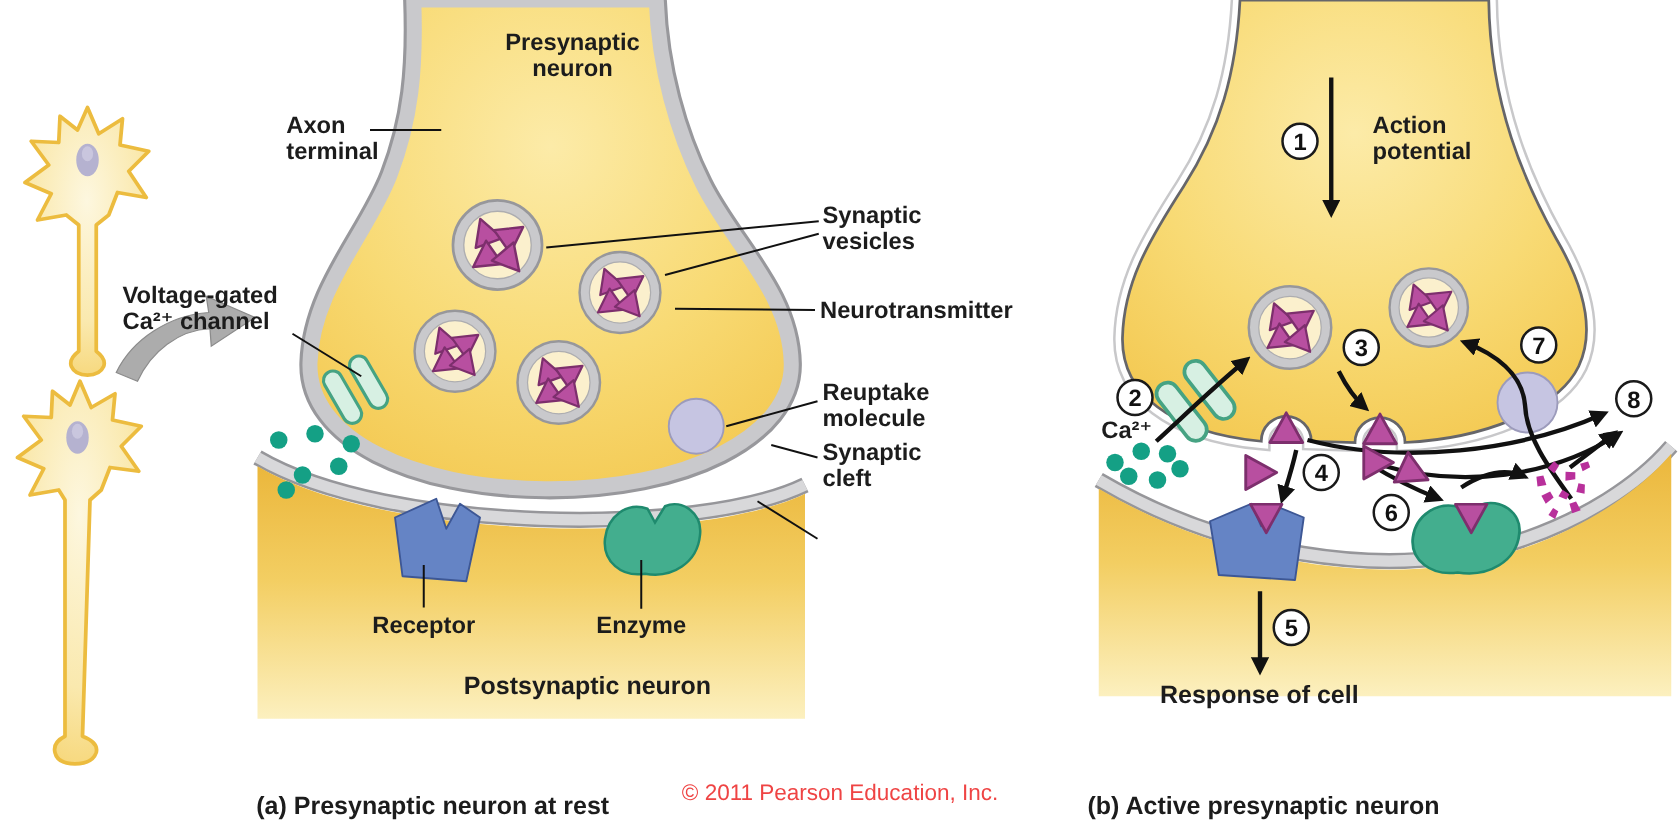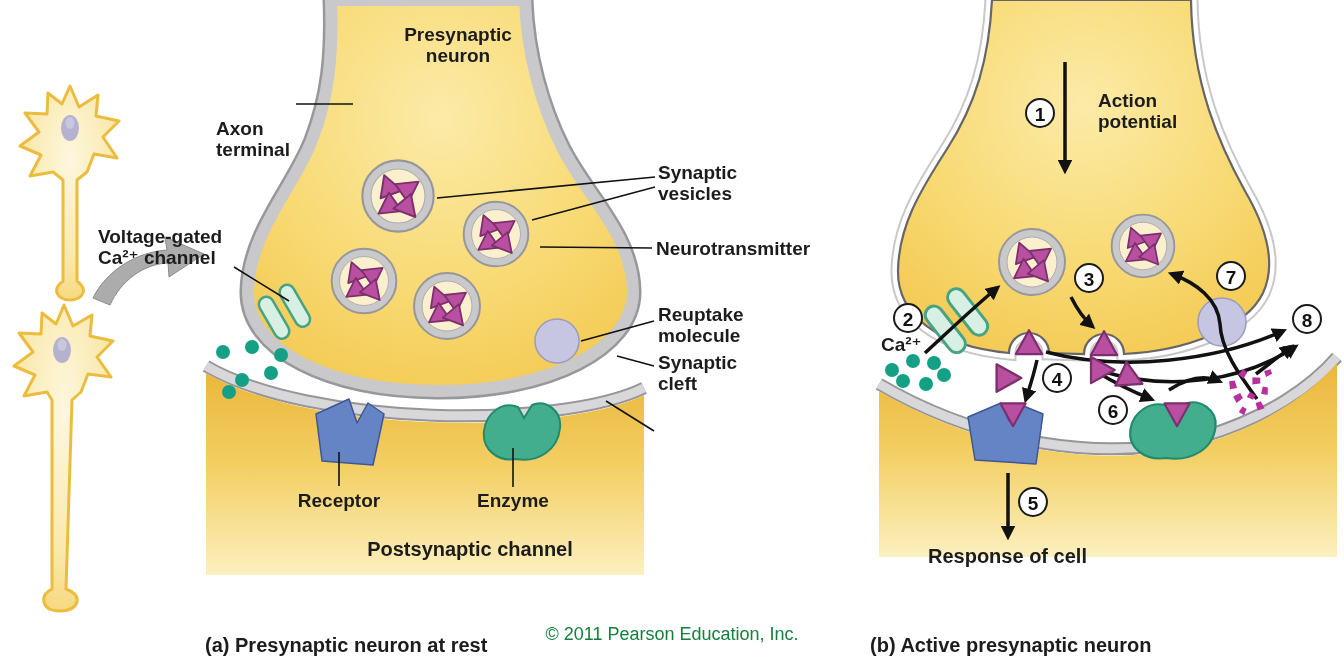--- a/index.html
+++ b/index.html
@@ -2,21 +2,21 @@
 <html><head>
 <meta charset="utf-8">
 <style>
   html,body{margin:0;padding:0;background:#fff;}
   #stage{position:relative;width:1344px;height:670px;background:#ffffff;overflow:hidden;
          font-family:"Liberation Sans","DejaVu Sans",sans-serif;}
   #stage svg{position:absolute;left:0;top:0;}
   .lbl{position:absolute;font-weight:700;font-size:19px;line-height:1.12;color:#1c1c1c;}
   .ctr{text-align:center;}
   .caption{position:absolute;font-weight:700;font-size:20px;color:#1c1c1c;margin-top:43px;}
-  .copyright{position:absolute;font-weight:400;font-size:18px;color:#15803d;text-align:center;}
+  .copyright{position:absolute;font-weight:400;font-size:18px;color:#ef4444;text-align:center;}
   .step{position:absolute;width:30px;height:30px;border:2.5px solid #1a1a1a;border-radius:50%;
         background:#fff;font-weight:700;font-size:19px;color:#111;text-align:center;
         line-height:29px;box-sizing:border-box;}
 </style>
 </head>
 <body>
 
 <div id="stage">
 
 <svg width="1344" height="670" viewBox="0 0 1344 670">
@@ -190,29 +190,29 @@
     <use href="#frag" transform="translate(1265,391) rotate(40) scale(1.3)"></use>
     <use href="#frag" transform="translate(1238,398) rotate(90) scale(1.4)"></use>
     <use href="#frag" transform="translate(1251,396) rotate(150) scale(1.2)"></use>
     <use href="#frag" transform="translate(1260,406) rotate(10) scale(1.4)"></use>
     <use href="#frag" transform="translate(1243,411) rotate(60) scale(1.2)"></use>
     <use href="#frag" transform="translate(1268,373) rotate(100) scale(1.2)"></use>
   </g>
 </svg>
 
 <div class="lbl ctr" style="left:379px;top:24px;width:158px;">Presynaptic neuron</div>
-<div class="lbl" style="left:216px;top:90px;width:92px;margin-top:28px;">Axon terminal</div>
+<div class="lbl" style="left:229px;top:90px;width:92px;">Axon terminal</div>
 <div class="lbl" style="left:98px;top:226px;width:142px;">Voltage-gated Ca²⁺ channel</div>
 <div class="lbl" style="left:656px;top:238px;width:190px;">Neurotransmitter</div>
 <div class="lbl" style="left:658px;top:162px;width:92px;">Synaptic vesicles</div>
 <div class="lbl" style="left:658px;top:352px;width:92px;">Synaptic cleft</div>
 <div class="lbl" style="left:658px;top:304px;width:98px;">Reuptake molecule</div>
 <div class="lbl ctr" style="left:289px;top:490px;width:100px;">Receptor</div>
 <div class="lbl ctr" style="left:463px;top:490px;width:100px;">Enzyme</div>
-<div class="lbl ctr" style="left:360px;top:538px;width:220px;font-size:20px;">Postsynaptic channel</div>
+<div class="lbl ctr" style="left:360px;top:538px;width:220px;font-size:20px;">Postsynaptic neuron</div>
 
 <div class="lbl" style="left:1098px;top:90px;width:96px;">Action potential</div>
 <div class="lbl" style="left:881px;top:334px;width:60px;">Ca²⁺</div>
 <div class="lbl" style="left:928px;top:545px;width:220px;font-size:20px;">Response of cell</div>
 
 <div class="step" style="left:1025px;top:98px;">1</div>
 <div class="step" style="left:893px;top:303px;">2</div>
 <div class="step" style="left:1074px;top:263px;">3</div>
 <div class="step" style="left:1042px;top:363px;">4</div>
 <div class="step" style="left:1018px;top:487px;">5</div>

